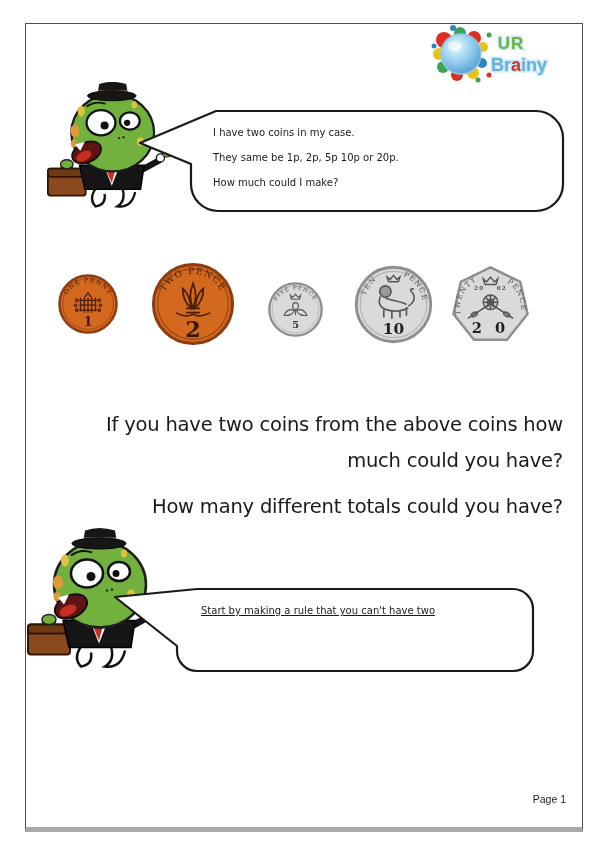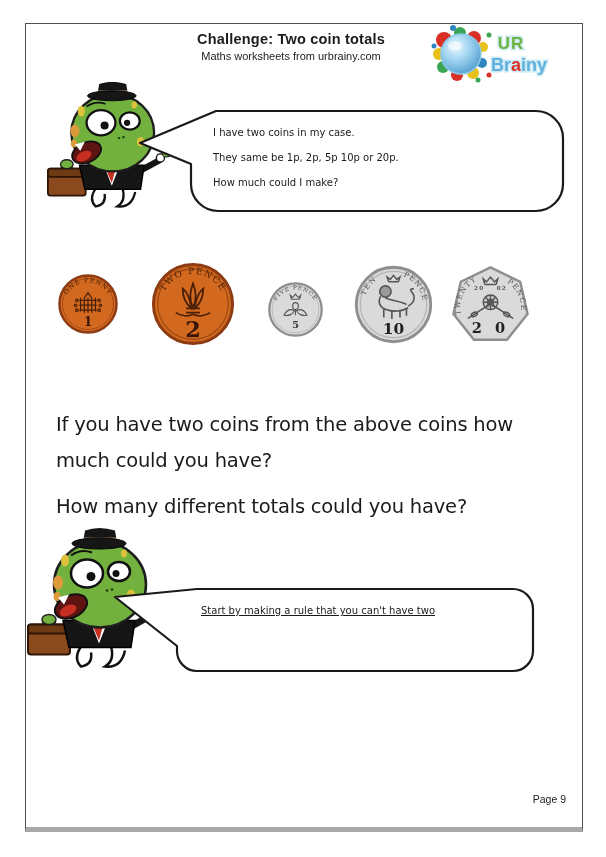--- a/index.html
+++ b/index.html
@@ -6,37 +6,33 @@
   .canvas{position:relative;width:606px;height:857px;background:#fff;overflow:hidden;
           font-family:"Liberation Sans",sans-serif;color:#1a1a1a;}
   .page{position:absolute;left:25px;top:23px;width:556px;height:803px;background:#fff;
         border:1px solid #4f4f4f;border-bottom:5px solid #a9a9a9;}
   .abs{position:absolute;}
   .header-block{left:0;top:7px;width:530px;text-align:center;}
   .title{font-size:14.5px;font-weight:600;color:#1c1c1c;letter-spacing:0.2px;}
   .subtitle{font-size:11px;margin-top:3px;color:#1c1c1c;}
   .hand{font-family:"DejaVu Sans",sans-serif;color:#1a1a1a;}
   .bubble-text{font-size:10px;line-height:25px;white-space:nowrap;}
-  .question{left:30px;top:383px;width:507px;font-size:19.5px;line-height:36px;letter-spacing:-0.2px;}
+  .question{left:30px;top:383px;width:507px;font-size:19.5px;line-height:36px;letter-spacing:-0.2px;text-align:right;}
   .question p{margin:0 0 10px 0;}
   .page-num{right:16px;bottom:22px;font-size:10.5px;color:#222;}
   svg{display:block;}
   .coin-legend{font-family:"DejaVu Serif",serif;letter-spacing:1.5px;}
   .coin-value{font-family:"DejaVu Serif",serif;}
 </style>
 </head>
 <body>
 
 <div class="canvas">
   <div class="page">
 
-    <div class="abs header-block">
-      <div class="title">Challenge: Two coin totals</div>
-      <div class="subtitle">Maths worksheets from urbrainy.com</div>
-    </div>
 
     <svg class="abs" style="left:403px;top:1px;" width="124" height="60" viewBox="0 0 124 60">
       <defs>
         <radialGradient id="gl" cx="38%" cy="32%" r="75%">
           <stop offset="0%" stop-color="#e8f7ff"></stop>
           <stop offset="45%" stop-color="#9fd4f0"></stop>
           <stop offset="100%" stop-color="#4f9bcd"></stop>
         </radialGradient>
       </defs>
       <g>
@@ -298,15 +294,15 @@
       </g>
     </svg>
 
     <svg class="abs" style="left:81px;top:560px;" width="440" height="95" viewBox="0 0 440 95">
       <path d="M 90,5 H 406 A 20,20 0 0 1 426,25 V 67 A 20,20 0 0 1 406,87 H 90 A 20,20 0 0 1 70,67 V 62 L 8,13 Z" fill="#ffffff" stroke="#1a1a1a" stroke-width="2.2" stroke-linejoin="round"></path>
     </svg>
     <div class="abs hand bubble-text" style="left:175px;top:574px;text-decoration:underline;">
       <div>Start by making a rule that you can't have two</div>
     </div>
 
-    <div class="abs page-num">Page 9</div>
+    <div class="abs page-num">Page 1</div>
   </div>
 </div>
 
 </body></html>

